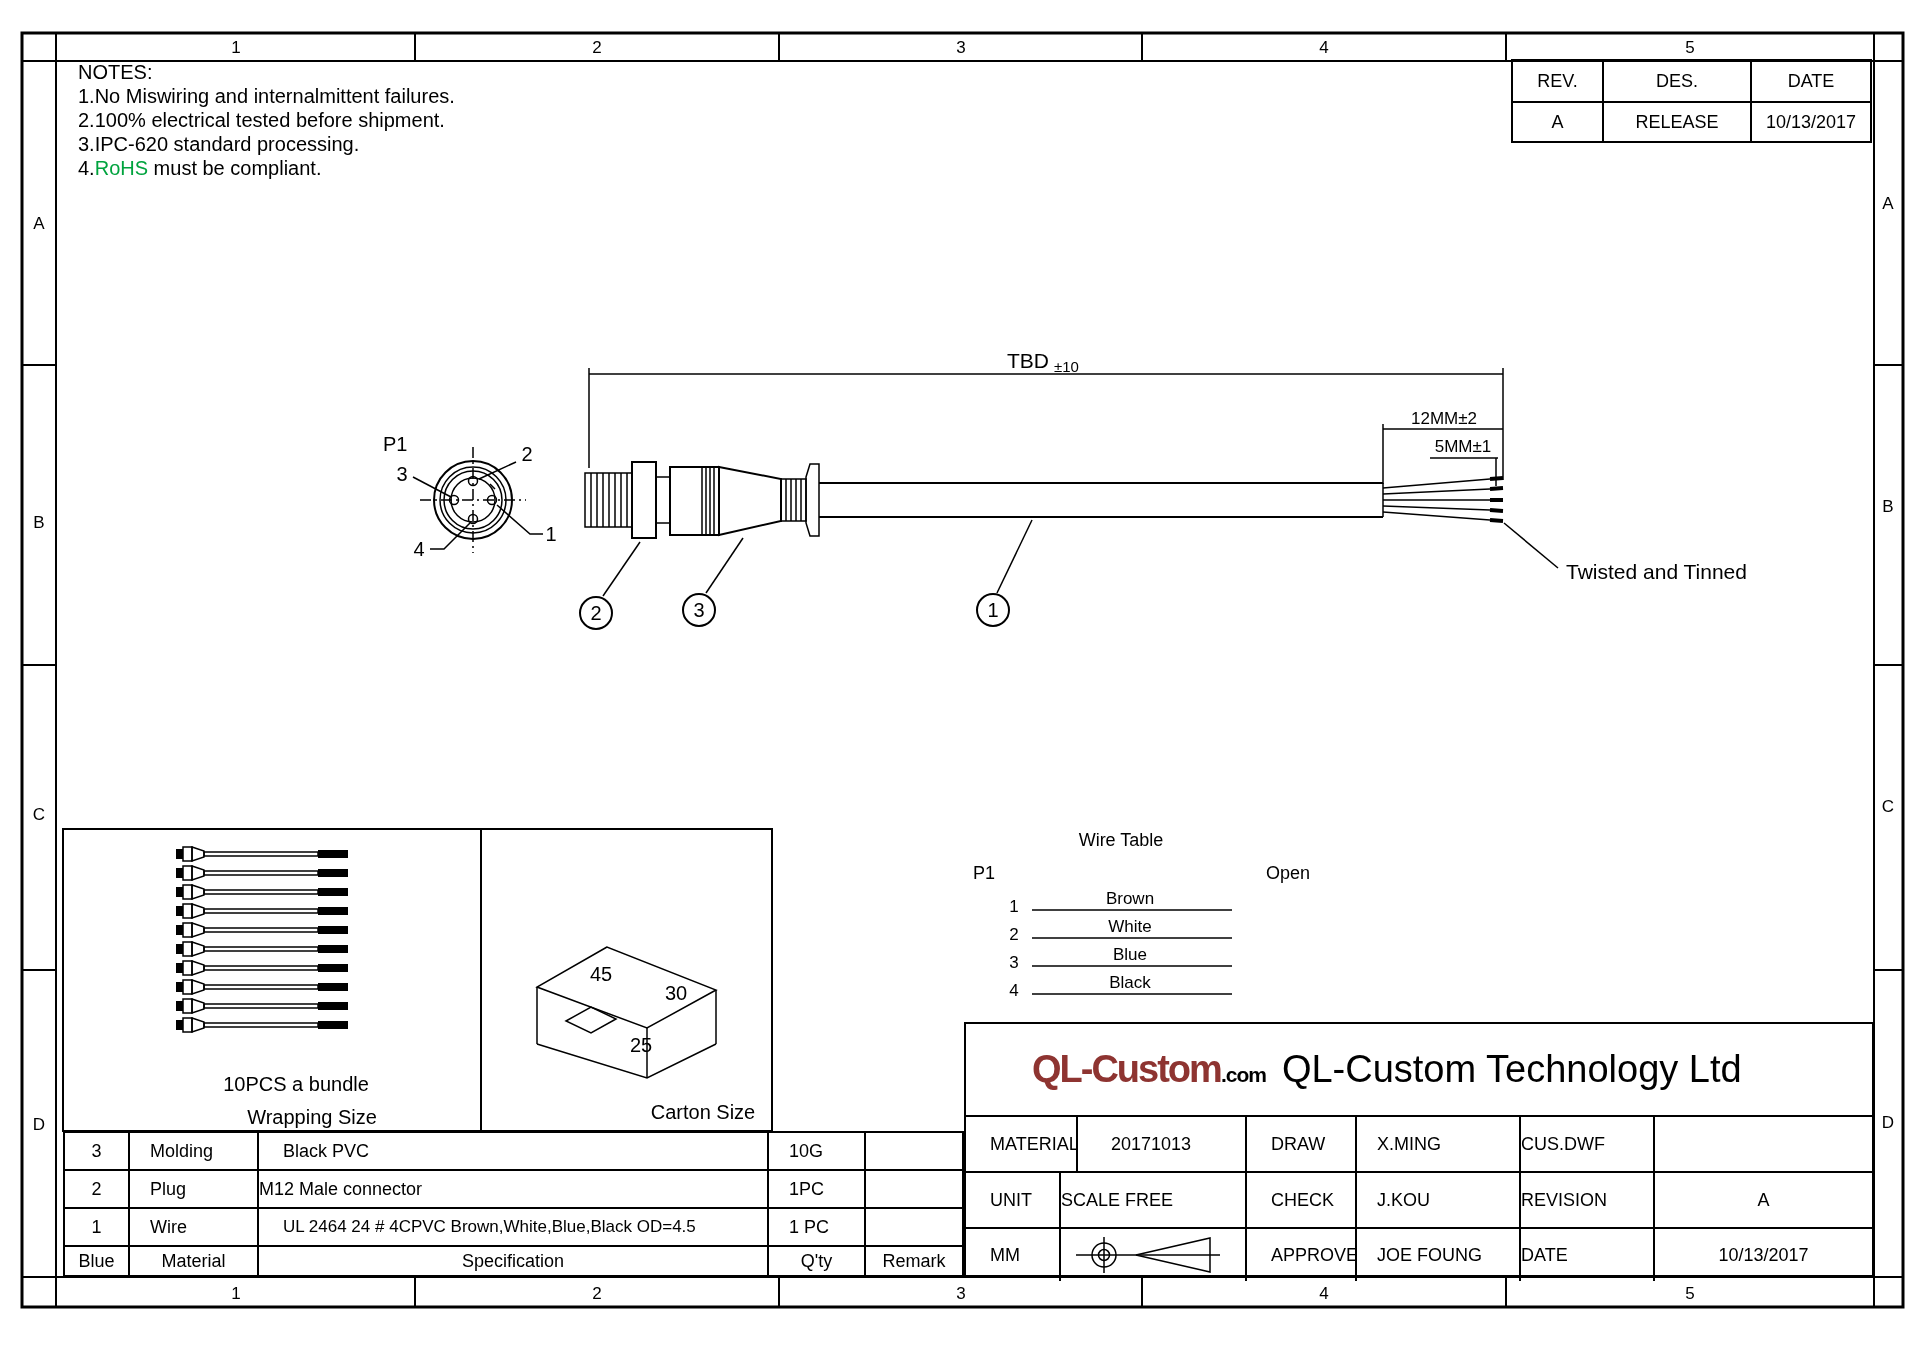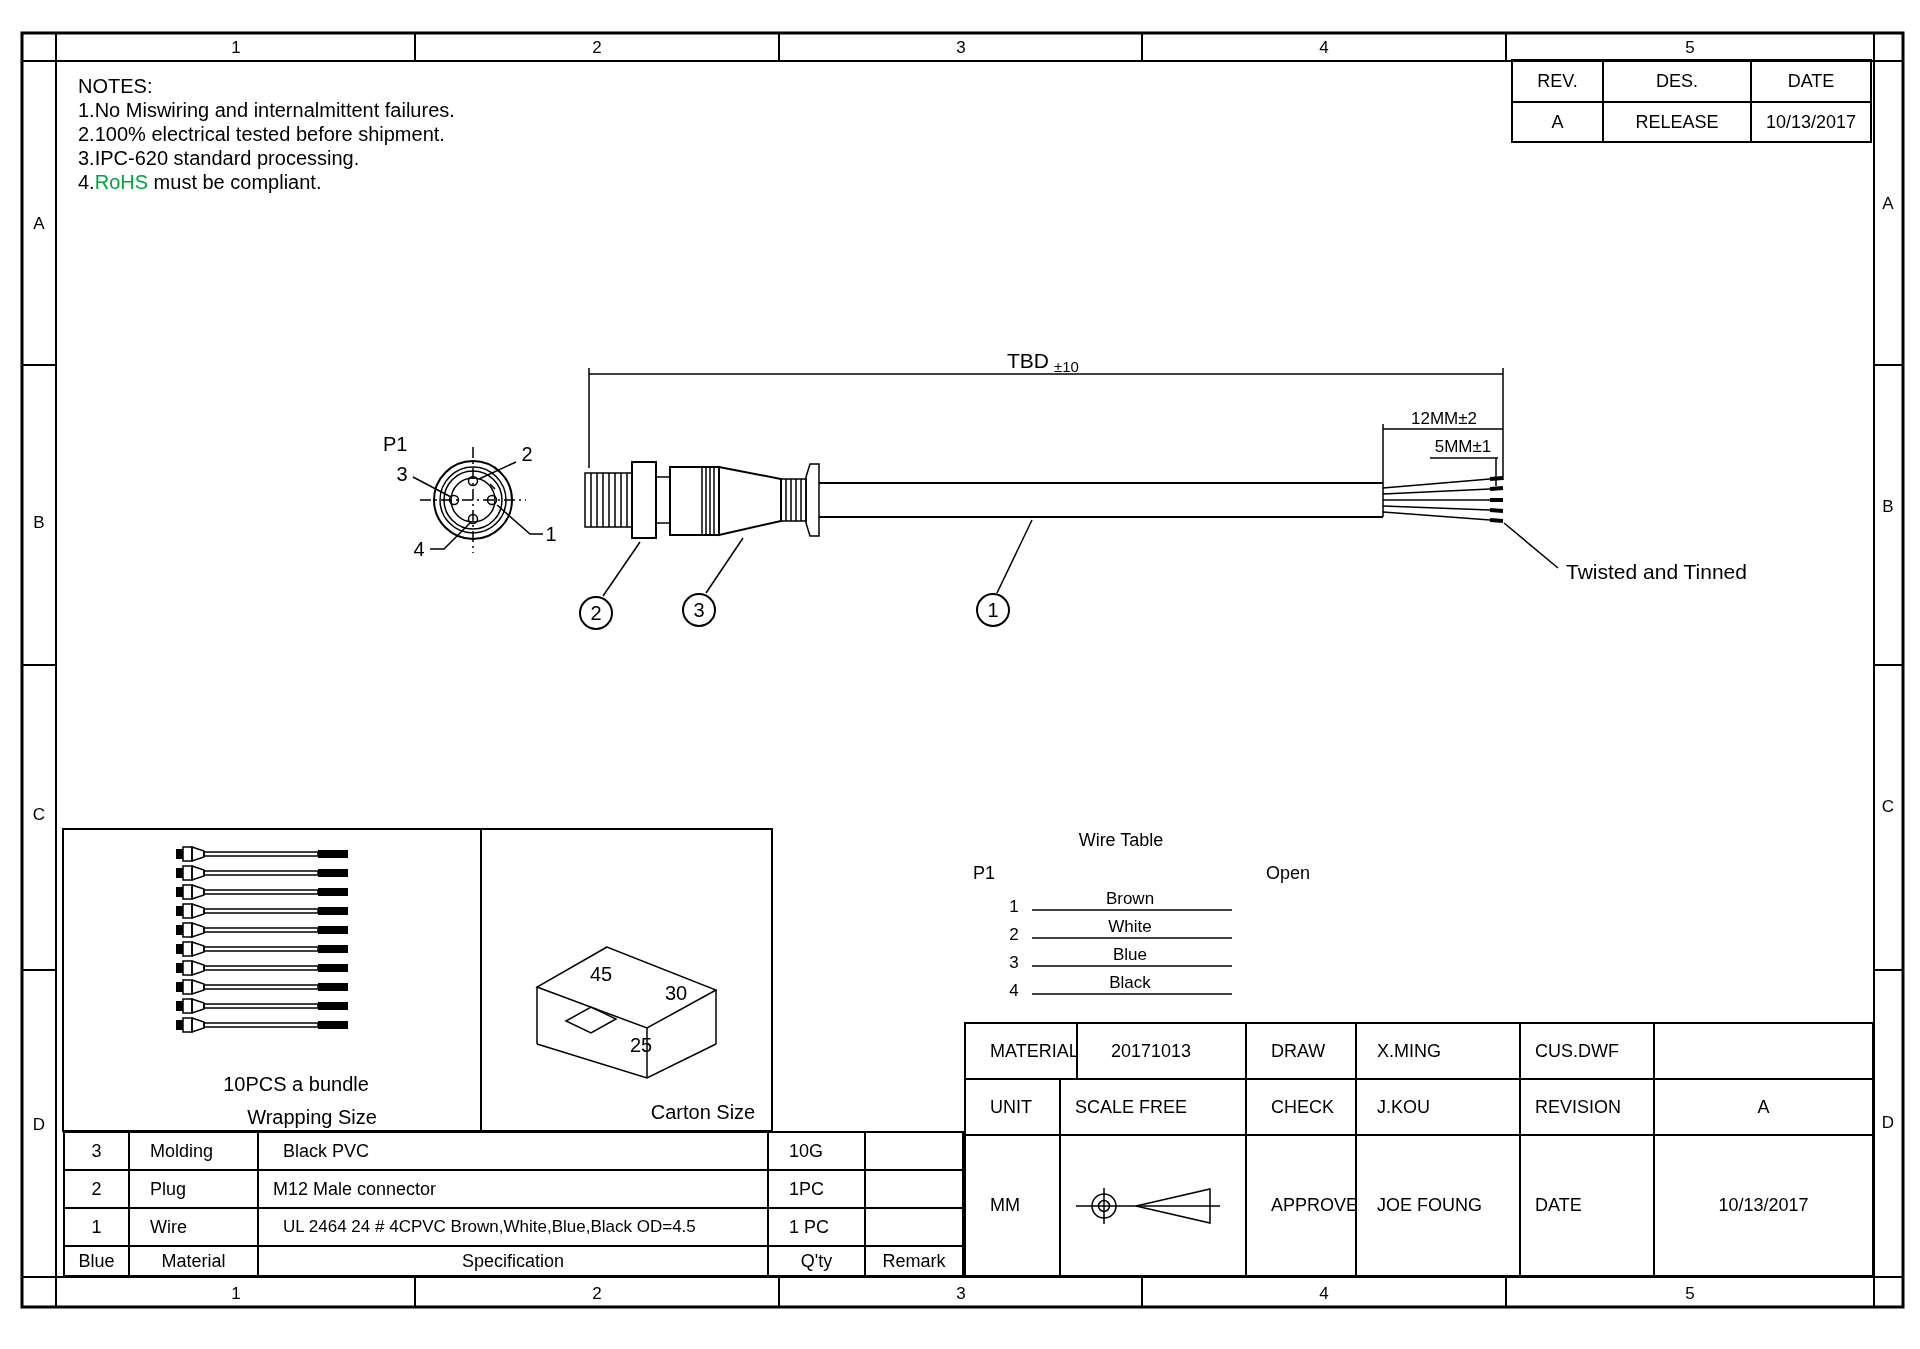--- a/index.html
+++ b/index.html
@@ -9,21 +9,21 @@
   svg text{font-family:"Liberation Sans",sans-serif;fill:#000;}
   .mid{text-anchor:middle;}
   .t15{font-size:15px;} .t17{font-size:17px;} .t18{font-size:18px;}
   .t20{font-size:20px;} .t21{font-size:21px;}
   .ln{stroke:#000;stroke-width:2;fill:none;}
   .ln15{stroke:#000;stroke-width:1.5;fill:none;}
   .ln3{stroke:#000;stroke-width:3;fill:none;}
   .fill{fill:#000;stroke:none;}
   .dash{stroke-dasharray:11 4 2 4;}
   
-  .notes{left:78px;top:74px;font-size:20px;line-height:24px;}
+  .notes{left:78px;top:60px;font-size:20px;line-height:24px;}
   .rohs{color:#00a33e;}
   
   .revtbl{left:1511px;top:59px;border:2px solid #000;display:grid;
           grid-template-columns:89px 148px 120px;grid-auto-rows:40px;font-size:18px;}
   .revtbl>div{display:flex;align-items:center;justify-content:center;}
   .revtbl .bl{border-left:2px solid #000;} .revtbl .bt{border-top:2px solid #000;}
   
   .bom{left:63px;top:1131px;width:901px;height:146px;border:2px solid #000;
        box-sizing:border-box;display:flex;flex-direction:column;font-size:18px;}
   .bomrow{display:grid;grid-template-columns:63px 129px 510px 97px 1fr;height:36px;flex:0 0 auto;}
@@ -40,21 +40,21 @@
   .logo{margin-left:66px;font-weight:bold;font-size:38px;letter-spacing:-2px;color:#8e3431;white-space:nowrap;}
   .logotld{font-size:21px;letter-spacing:-1px;color:#000;}
   .company{font-size:38px;margin-left:16px;white-space:nowrap;letter-spacing:0px;}
   .tbrow{display:grid;height:54px;flex:0 0 auto;}
   .tbrow.r1{grid-template-columns:110px 169px 110px 164px 134px 1fr;border-bottom:2px solid #000;}
   .tbrow.r2,.tbrow.r3{grid-template-columns:93px 186px 110px 164px 134px 1fr;}
   .tbrow.r2{border-bottom:2px solid #000;}
   .tbrow.r3{flex:1 1 auto;}
   .tbrow>div{display:flex;align-items:center;overflow:hidden;white-space:nowrap;}
   .tbrow>div+div{border-left:2px solid #000;}
-  .pl14{padding-left:14px;} .pl20{padding-left:33px;}
+  .pl14{padding-left:0;} .pl20{padding-left:33px;}
 </style>
 </head>
 <body>
 
 <div class="sheet">
 
   <svg class="abs" style="left:0;top:0;" width="1920" height="1349" viewBox="0 0 1920 1349">
 
     <g>
       <rect x="22" y="33" width="1881" height="1274" class="ln3"></rect>
@@ -315,20 +315,24 @@
     <div class="bomrow hdr">
       <div class="cc">Blue</div>
       <div class="cc">Material</div>
       <div class="cc">Specification</div>
       <div class="cc">Q'ty</div>
       <div class="cc">Remark</div>
     </div>
   </div>
 
   <div class="abs tblock">
+    <div class="logorow">
+      <div class="logo"><span>QL-Custom</span><span class="logotld">.com</span></div>
+      <div class="company">QL-Custom Technology Ltd</div>
+    </div>
     <div class="tbrow r1">
       <div class="pl8">MATERIAL</div>
       <div class="pl20">20171013</div>
       <div class="pl8">DRAW</div>
       <div class="pl10">X.MING</div>
       <div class="pl14">CUS.DWF</div>
       <div></div>
     </div>
     <div class="tbrow r2">
       <div class="pl8">UNIT</div>

